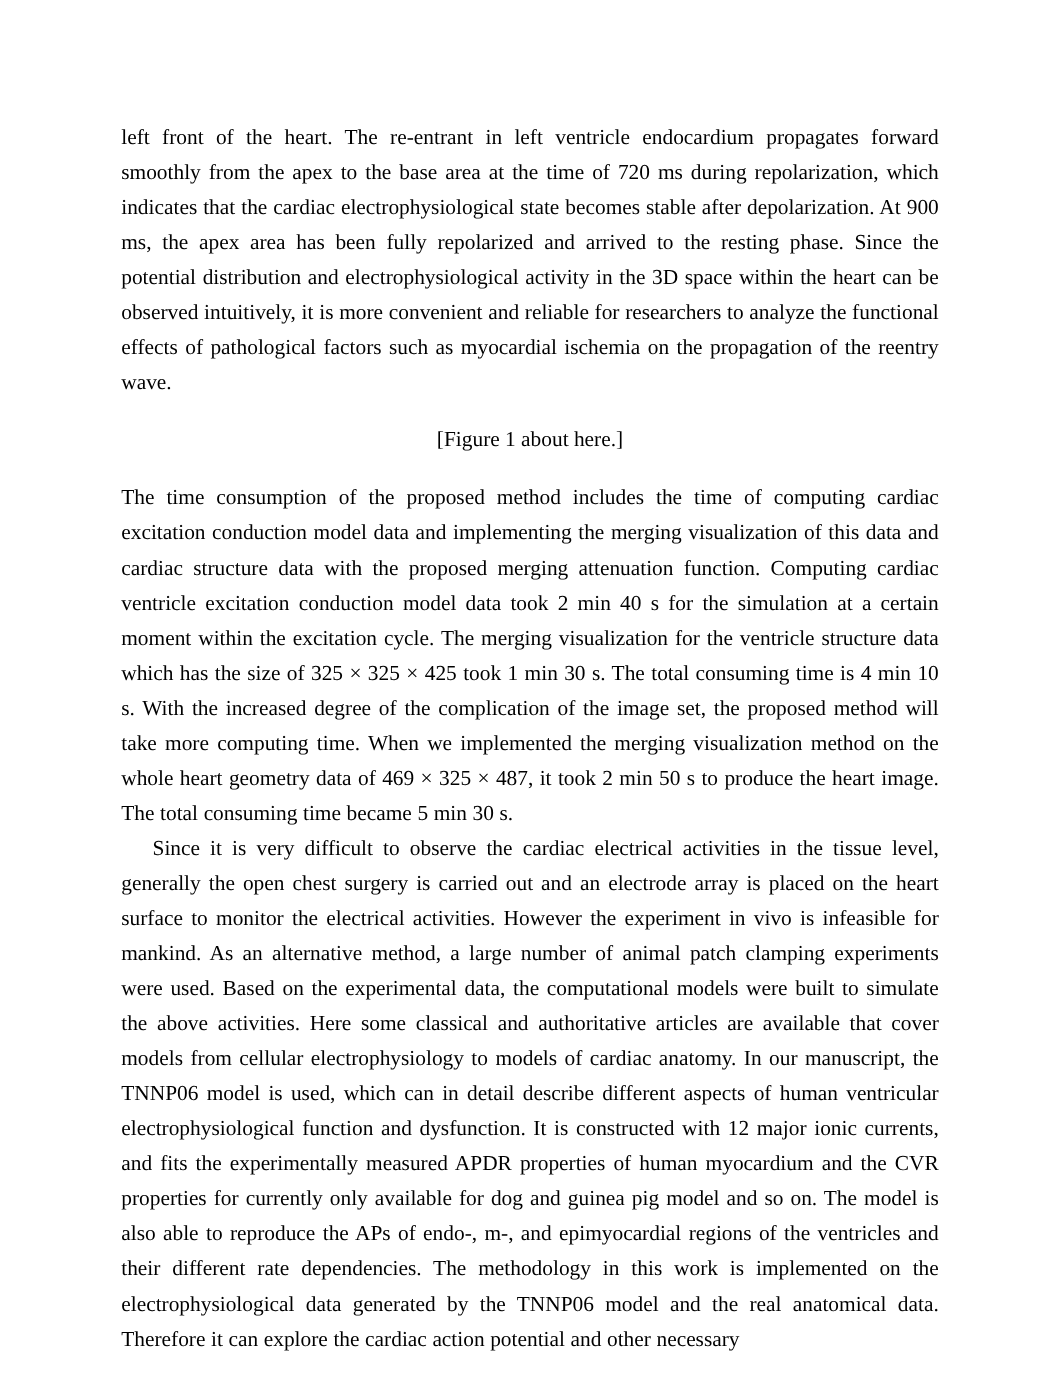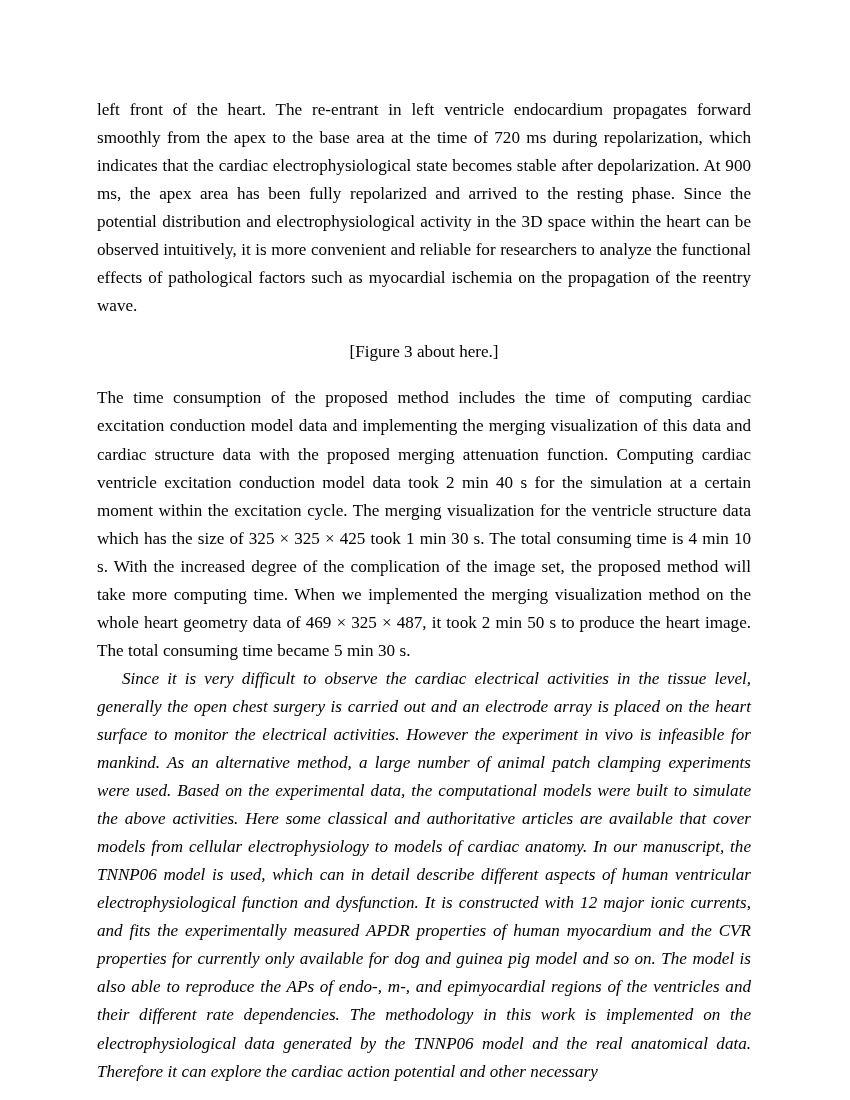--- a/index.html
+++ b/index.html
@@ -32,21 +32,20 @@
     margin: 0;
     font-size: 17.1px;
     line-height: 28.05px;
     text-align: justify;
     text-justify: inter-word;
     hyphens: none;
     word-spacing: 0.2px;
   }
   p.body-par.indented {
     text-indent: 25px;
-    font-style: italic;
   }
   p.body-par + p.body-par {
     margin-top: 0px;
   }
   .figure-placeholder {
     margin: 0;
     font-size: 17.1px;
     line-height: 28.05px;
     text-align: center;
     padding-top: 18px;
@@ -69,21 +68,21 @@
 <body>
 
 <div class="page">
 
   <div class="text-column">
 
     <p class="body-par">left front of the heart. The re-entrant in left ventricle endocardium propagates forward smoothly from the apex to the base area at the time of 720 ms during repolarization, which indicates that the cardiac electrophysiological state becomes stable after depolarization. At 900 ms, the apex area has been fully repolarized and arrived to the resting phase. Since the potential distribution and electrophysiological activity in the 3D space within the heart can be observed intuitively, it is more convenient and reliable for researchers to analyze the functional effects of pathological factors such as myocardial ischemia on the propagation of the reentry wave.</p>
 
     <div class="gap-after-par-1"></div>
 
-    <p class="figure-placeholder">[Figure 3 about here.]</p>
+    <p class="figure-placeholder">[Figure 1 about here.]</p>
 
     <p class="body-par">The time consumption of the proposed method includes the time of computing cardiac excitation conduction model data and implementing the merging visualization of this data and cardiac structure data with the proposed merging attenuation function. Computing cardiac ventricle excitation conduction model data took 2 min 40 s for the simulation at a certain moment within the excitation cycle. The merging visualization for the ventricle structure data which has the size of 325 × 325 × 425 took 1 min 30 s. The total consuming time is 4 min 10 s. With the increased degree of the complication of the image set, the proposed method will take more computing time. When we implemented the merging visualization method on the whole heart geometry data of 469 × 325 × 487, it took 2 min 50 s to produce the heart image. The total consuming time became 5 min 30 s.</p>
 
     <p class="body-par indented">Since it is very difficult to observe the cardiac electrical activities in the tissue level, generally the open chest surgery is carried out and an electrode array is placed on the heart surface to monitor the electrical activities. However the experiment in vivo is infeasible for mankind. As an alternative method, a large number of animal patch clamping experiments were used. Based on the experimental data, the computational models were built to simulate the above activities. Here some classical and authoritative articles are available that cover models from cellular electrophysiology to models of cardiac anatomy. In our manuscript, the TNNP06 model is used, which can in detail describe different aspects of human ventricular electrophysiological function and dysfunction. It is constructed with 12 major ionic currents, and fits the experimentally measured APDR properties of human myocardium and the CVR properties for currently only available for dog and guinea pig model and so on. The model is also able to reproduce the APs of endo-, m-, and epimyocardial regions of the ventricles and their different rate dependencies. The methodology in this work is implemented on the electrophysiological data generated by the TNNP06 model and the real anatomical data. Therefore it can explore the cardiac action potential and other necessary</p>
 
   </div>
 
 
 </div>
 

